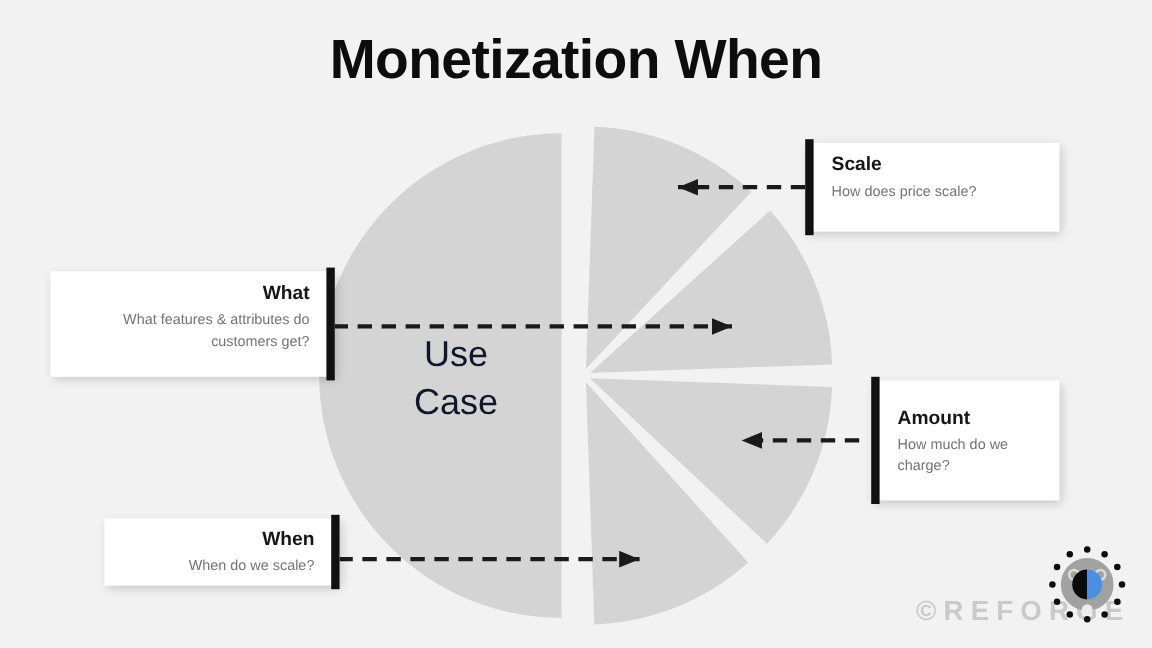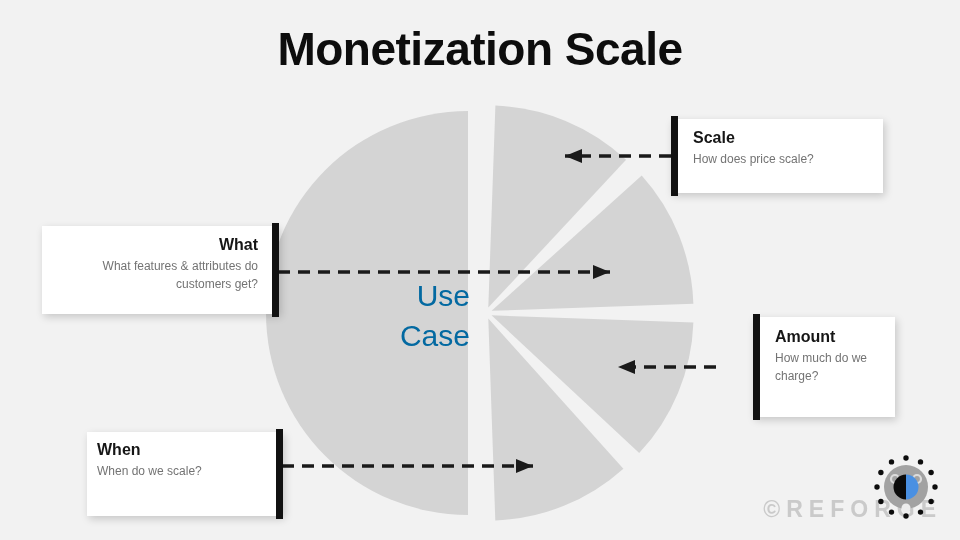--- a/index.html
+++ b/index.html
@@ -12,48 +12,48 @@
     position:absolute; top:22px; left:0; width:100%;
     margin:0; text-align:center;
     font-size:46px; font-weight:bold; letter-spacing:-0.5px;
     color:#0d0d0d;
   }
   .diagram-svg { position:absolute; left:0; top:0; }
   .slice { fill:#d4d4d4; }
   .arrow { stroke:#1a1a1a; stroke-width:3.5; stroke-dasharray:12 8; fill:none; }
   .center-label {
     position:absolute; left:290px; top:276px; width:180px;
-    text-align:right; font-size:30px; line-height:40px; color:#0369a1;
+    text-align:center; font-size:30px; line-height:40px; color:#0f172a;
   }
   .callout {
     position:absolute; background:#ffffff; box-sizing:border-box;
     box-shadow:2px 3px 8px rgba(0,0,0,0.18);
   }
   .callout .bar { position:absolute; top:-3px; bottom:-3px; width:7px; background:#111111; }
   .callout.bar-right .bar { right:0; }
   .callout.bar-left  .bar { left:0; }
   .callout .title { margin:0 0 3px 0; font-size:16px; font-weight:bold; color:#161616; }
   .callout .desc  { margin:0; font-size:12px; line-height:1.5; color:#737373; }
   #callout-what   { left:42px;  top:226px; width:237px; height:88px;  text-align:right; padding:10px 21px 0 12px; }
-  #callout-when   { left:87px;  top:432px; width:196px; height:84px;  padding:9px 21px 0 10px; }
+  #callout-when   { left:87px;  top:432px; width:196px; height:56px;  text-align:right; padding:9px 21px 0 10px; }
   #callout-scale  { left:671px; top:119px; width:212px; height:74px;  padding:10px 8px 0 22px; }
-  #callout-amount { left:753px; top:317px; width:142px; height:100px; padding:11px 6px 0 22px; }
+  #callout-amount { left:726px; top:317px; width:157px; height:100px; padding:23px 6px 0 22px; }
   .watermark {
     position:absolute; top:496px; right:18px;
     font-size:23px; font-weight:bold; letter-spacing:6px; color:#cacaca;
     white-space:nowrap;
   }
   .logo { position:absolute; left:868px; top:449px; }
 </style>
 </head>
 <body>
 
 <div class="stage">
 
-  <h1 class="slide-title">Monetization Scale</h1>
+  <h1 class="slide-title">Monetization When</h1>
 
   <svg class="diagram-svg" width="960" height="540" viewBox="0 0 960 540">
     <defs>
       <marker id="ah" markerUnits="userSpaceOnUse" markerWidth="20" markerHeight="16" refX="17" refY="7" orient="auto">
         <path d="M0,0 L17,7 L0,14 Z" fill="#1a1a1a"></path>
       </marker>
     </defs>
 
     <path class="slice" d="M468,111 A202,202 0 0 0 468,515 Z"></path>
     <path class="slice" d="M488.3,307.5 L495.4,105.6 A202,202 0 0 1 626.1,159.8 Z"></path>

